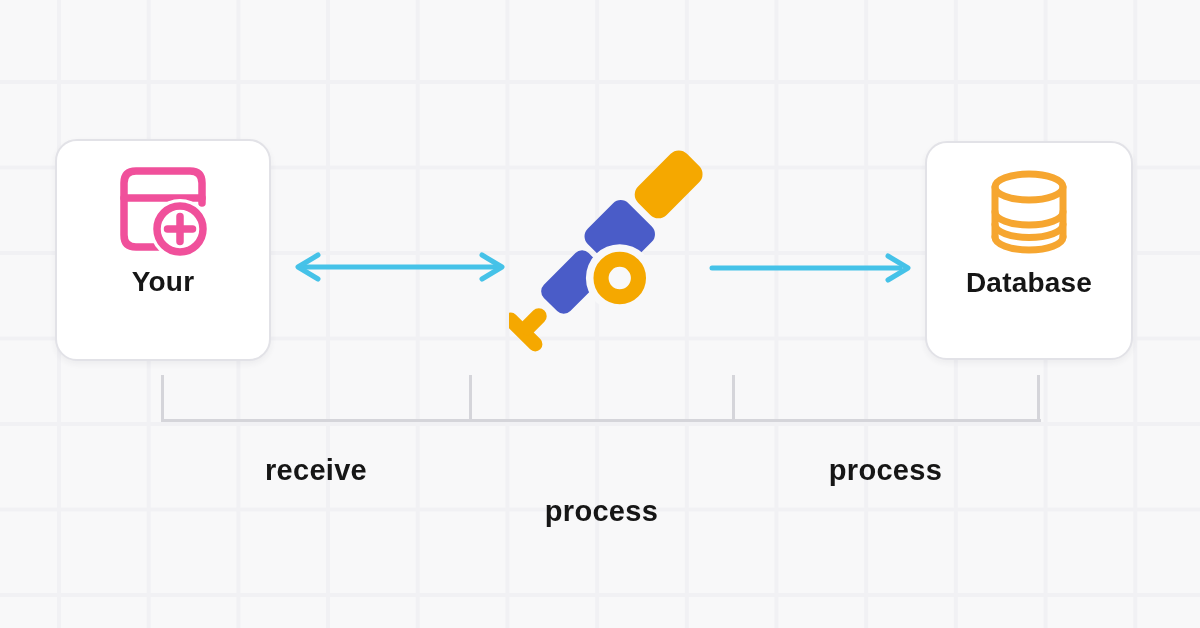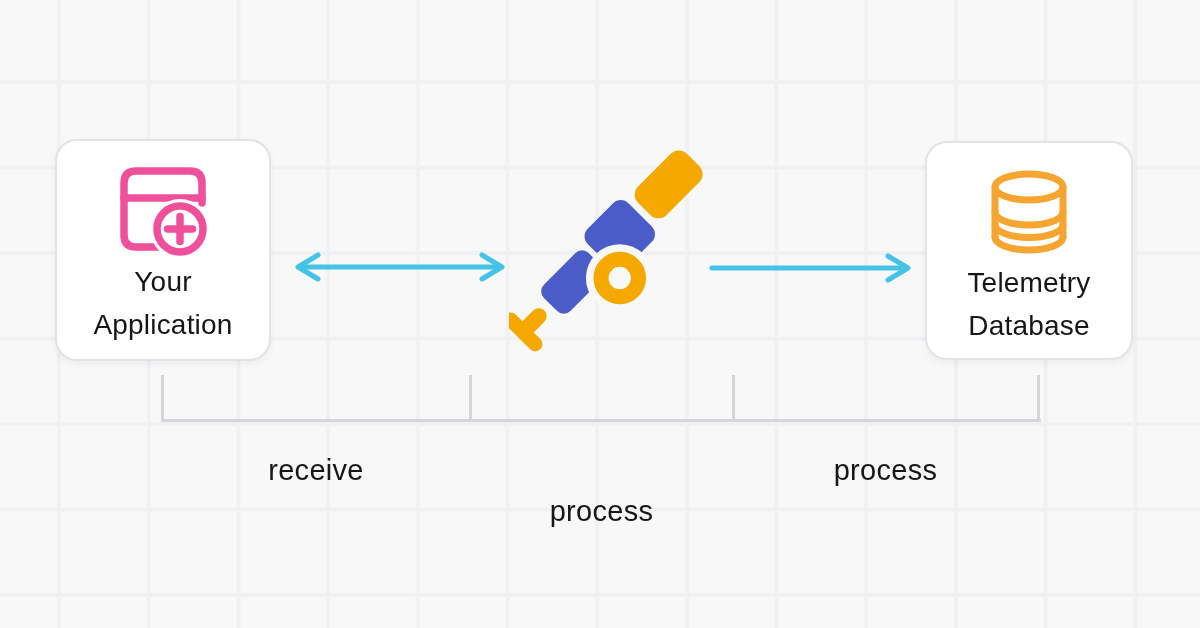--- a/index.html
+++ b/index.html
@@ -30,42 +30,42 @@
     position:absolute;box-sizing:border-box;
     background:var(--card-bg);
     border:2.5px solid var(--card-border);
     border-radius:22px;
     box-shadow:0 3px 6px rgba(50,50,70,.06);
     display:flex;flex-direction:column;align-items:center;
   }
   .app-card{left:55px;top:139px;width:216px;height:222px;padding-top:22px;}
   .db-card{left:925px;top:141px;width:208px;height:219px;padding-top:24px;}
   .card-label{
-    font-size:28px;font-weight:400;line-height:43px;
+    font-size:28px;font-weight:700;line-height:43px;
     color:var(--text);text-align:center;letter-spacing:.2px;
   }
   .app-card .card-label{margin-top:3px;}
   .db-card .card-label{margin-top:6px;}
   .card-label .line{display:block;}
   .arrow{position:absolute;}
   .arrow-left{left:286px;top:252px;}
   .arrow-right{left:708px;top:253px;}
   .telescope{position:absolute;left:509px;top:149px;}
   .bracket-hline{
     position:absolute;left:160.5px;top:418.5px;width:880px;height:3px;
     background:var(--bracket);
   }
   .bracket-tick{
     position:absolute;top:375px;width:3px;height:46px;
     background:var(--bracket);
   }
   .tick-1{left:160.5px;} .tick-2{left:468.5px;} .tick-3{left:731.5px;} .tick-4{left:1036.5px;}
   .stage-label{
     position:absolute;top:454px;
-    font-size:29px;font-weight:400;color:var(--text);
+    font-size:29px;font-weight:700;color:var(--text);
     text-align:center;letter-spacing:.3px;
   }
   .stage-receive{left:162px;width:308px;}
   .stage-process{left:470px;width:263px;margin-top:41px;}
   .stage-export{left:733px;width:305px;}
   .pink-stroke{stroke:var(--pink);stroke-width:7.5;stroke-linecap:round;fill:none;}
 </style>
 </head>
 <body>
 
@@ -74,21 +74,20 @@
   <div class="card app-card">
     <svg width="94" height="94" viewBox="0 0 94 94">
       <path class="pink-stroke" d="M60 84 L20 84 Q8 84 8 72 L8 20 Q8 8 20 8 L74 8 Q86 8 86 20 L86 40"></path>
       <path class="pink-stroke" d="M8 35 L86 35"></path>
       <circle cx="64" cy="66" r="30" fill="var(--card-bg)"></circle>
       <circle class="pink-stroke" cx="64" cy="66" r="23" fill="var(--card-bg)"></circle>
       <path class="pink-stroke" d="M51.5 66 H76.5 M64 53.5 V78.5"></path>
     </svg>
     <div class="card-label">
       <span class="line">Your</span>
-      <span class="line">Application</span>
     </div>
   </div>
 
   <svg class="arrow arrow-left" width="228" height="30" viewBox="0 0 228 30">
     <g stroke="var(--cyan)" stroke-width="5" fill="none" stroke-linecap="round" stroke-linejoin="round">
       <path d="M14 15 H214"></path>
       <path d="M32 3 L12 15 L32 27"></path>
       <path d="M196 3 L216 15 L196 27"></path>
     </g>
   </svg>
@@ -116,21 +115,20 @@
     <svg width="88" height="88" viewBox="0 0 88 88">
       <g fill="none" stroke="var(--db-orange)" stroke-width="7" stroke-linecap="round">
         <ellipse cx="44" cy="20" rx="34" ry="13"></ellipse>
         <path d="M10 20 V70 M78 20 V70"></path>
         <path d="M10 45 A34 13 0 0 0 78 45"></path>
         <path d="M10 57.5 A34 13 0 0 0 78 57.5"></path>
         <path d="M10 70 A34 13 0 0 0 78 70"></path>
       </g>
     </svg>
     <div class="card-label">
-      <span class="line">Telemetry</span>
       <span class="line">Database</span>
     </div>
   </div>
 
   <div class="bracket-hline"></div>
   <div class="bracket-tick tick-1"></div>
   <div class="bracket-tick tick-2"></div>
   <div class="bracket-tick tick-3"></div>
   <div class="bracket-tick tick-4"></div>
 

